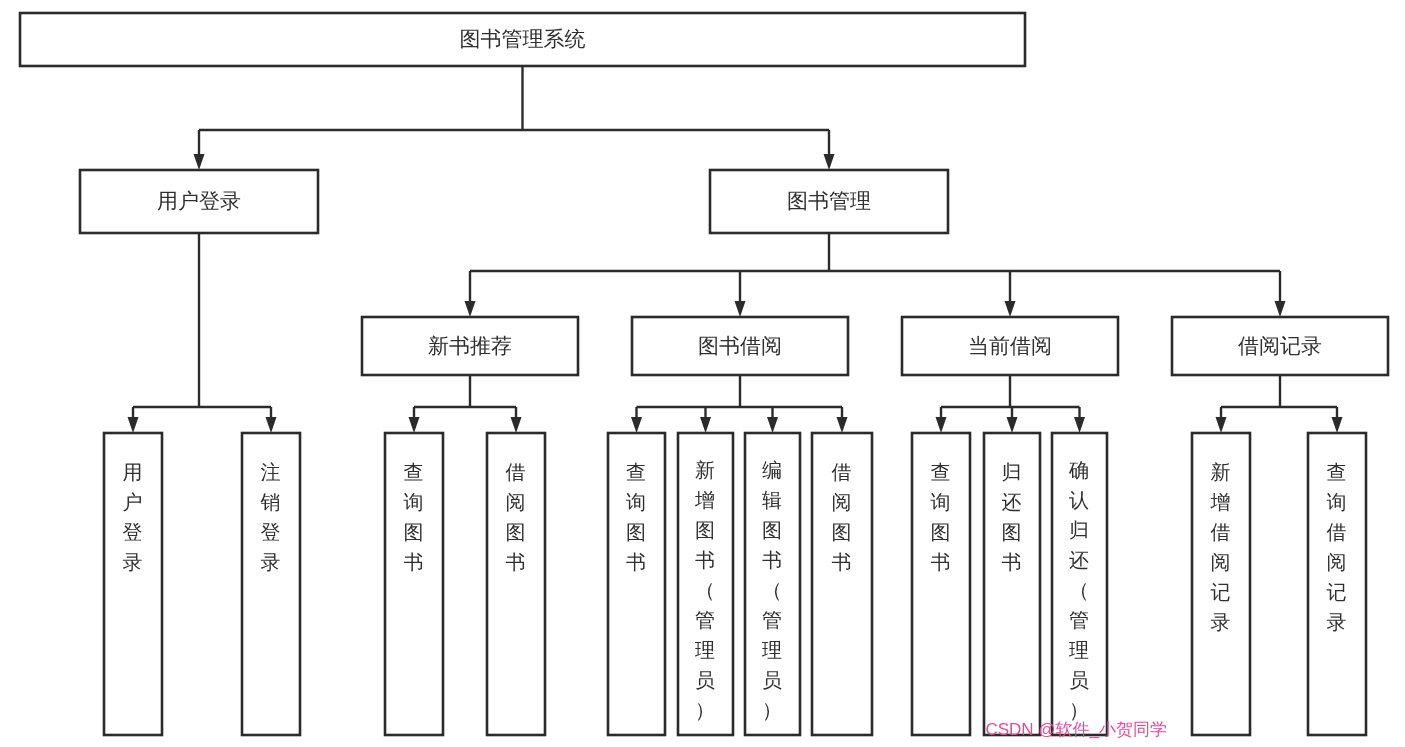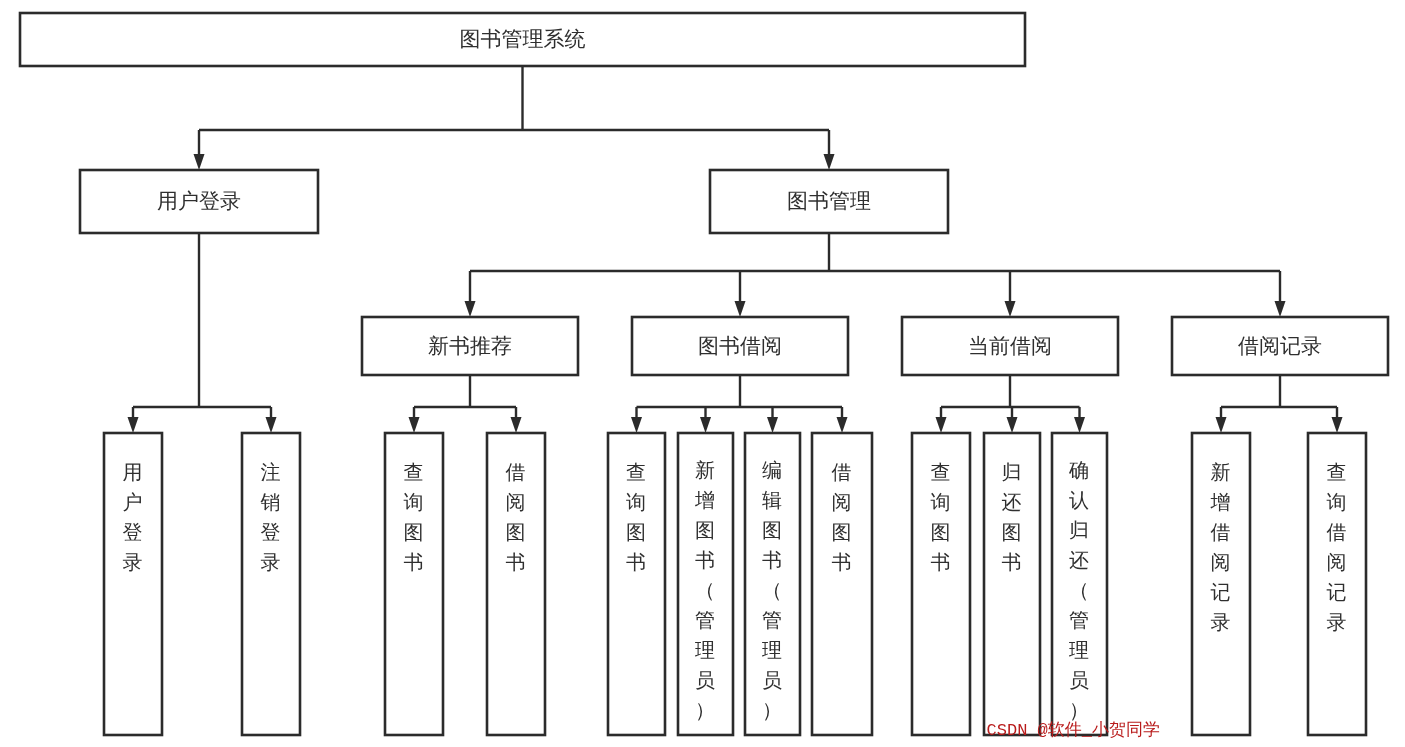--- a/index.html
+++ b/index.html
@@ -11,20 +11,21 @@
     width: 1405px;
     height: 747px;
     font-family: "Liberation Sans", "DejaVu Sans", sans-serif;
     overflow: hidden;
     position: relative;
   }
   #diagram-root {
     position: relative;
     width: 1170px;
     height: 747px;
+    padding-left: 7px;
   }
   svg.diagram-canvas {
     position: absolute;
     left: 0;
     top: 0;
     width: 1405px;
     height: 747px;
     display: block;
   }
   .node-box {
@@ -49,23 +50,23 @@
     fill: none;
   }
   .arrow-head {
     fill: #2b2b2b;
     stroke: none;
   }
   .watermark {
     position: absolute;
     right: 10px;
     bottom: 6px;
-    color: #b91c1c;
+    color: #ec4899;
     font-size: 17px;
-    font-family: Liberation Mono, monospace;
+    font-family: Liberation Sans, sans-serif;
     white-space: nowrap;
     user-select: none;
   }
 </style>
 </head>
 <body>
 
 <div id="diagram-root">
   <svg class="diagram-canvas" id="diagram-svg" viewBox="0 0 1405 747" xmlns="http://www.w3.org/2000/svg">
       <g>

